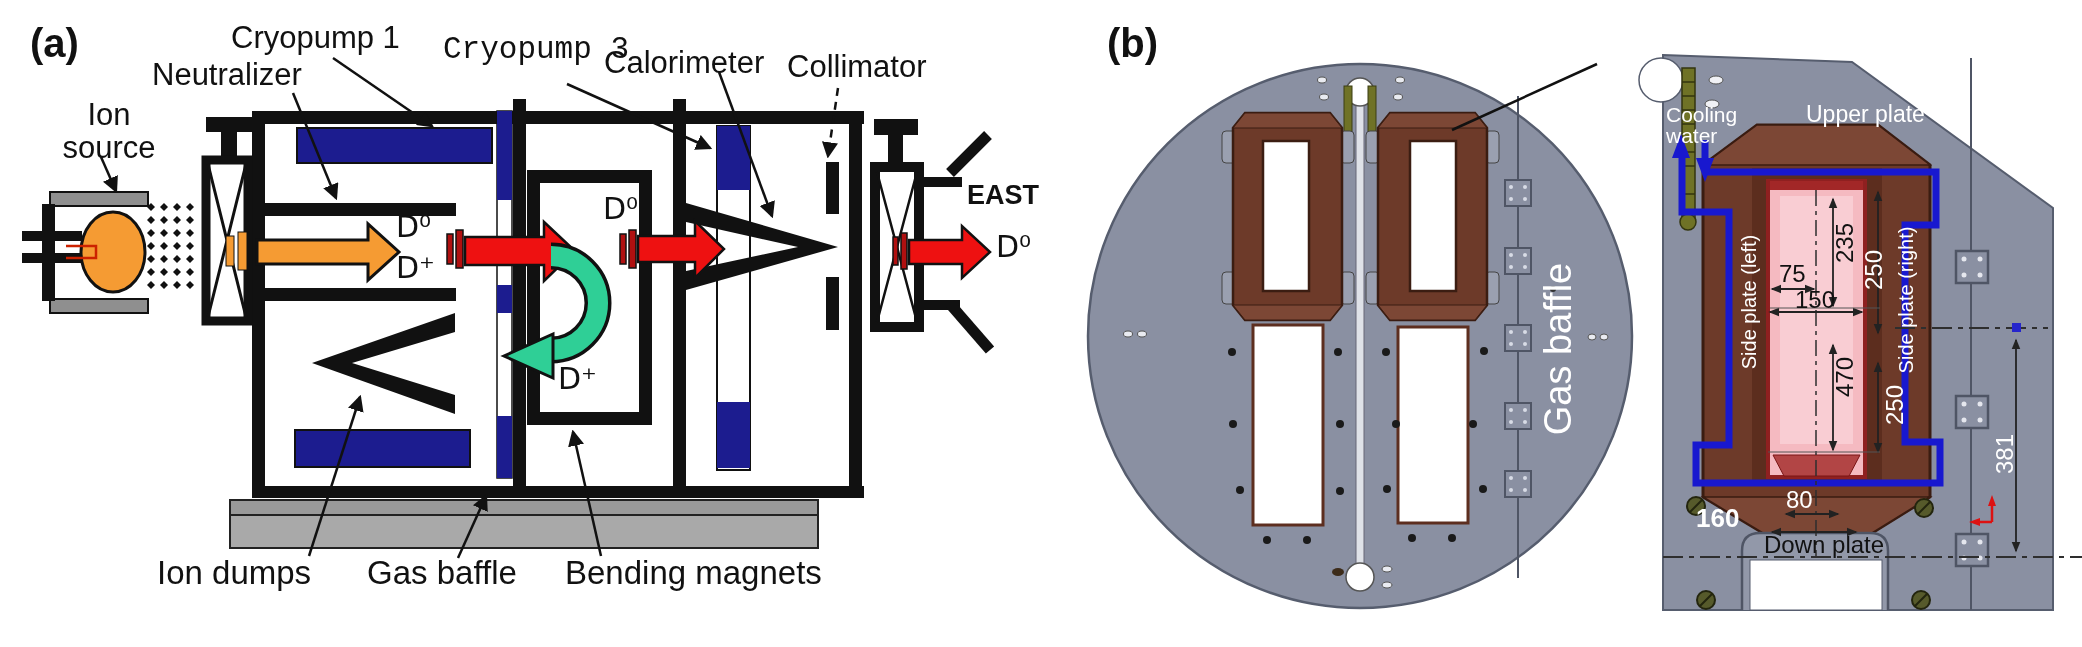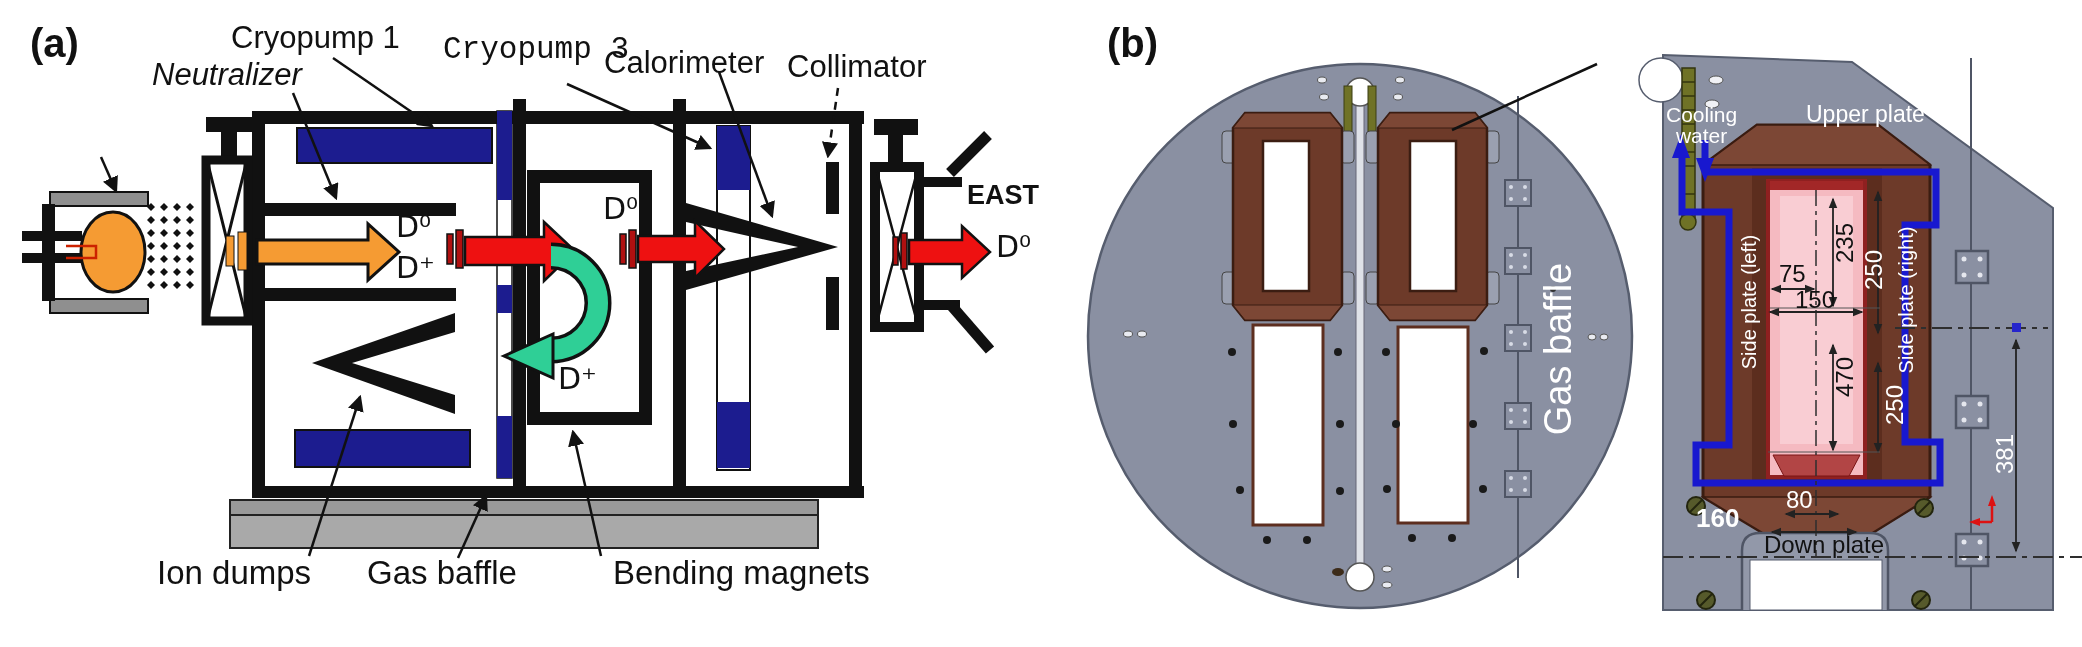--- a/index.html
+++ b/index.html
@@ -341,37 +341,39 @@
     <g stroke="#dd1111" stroke-width="2.5" fill="#dd1111">
       <path d="M1992,522 V504 M1992,522 H1978" fill="none"></path>
       <polygon points="1988,506 1996,506 1992,495" stroke="none"></polygon>
       <polygon points="1980,518 1980,526 1969,522" stroke="none"></polygon>
     </g>
   </g>
 </svg>
 
 <div class="lab b" style="left:30px;top:22px;font-size:40px;">(a)</div>
 <div class="lab" style="left:231px;top:22px;font-size:31px;">Cryopump 1</div>
-<div class="lab" style="left:152px;top:59px;font-size:31px;font-style:italic;">Neutralizer</div>
+<div class="lab" style="left:152px;top:59px;font-size:31px;">Neutralizer</div>
+<div class="lab ctr" style="left:57px;top:99px;width:104px;font-size:31px;">Ion
+source</div>
 <div class="lab" style="left:443px;top:34px;font-size:31px;font-family:Liberation Mono, monospace;">Cryopump 3</div>
 <div class="lab" style="left:604px;top:35px;font-size:31px;margin-top:12px;">Calorimeter</div>
 <div class="lab" style="left:787px;top:51px;font-size:31px;">Collimator</div>
 <div class="lab dsup" style="left:396px;top:211px;font-size:30px;">D⁰</div>
 <div class="lab dsup" style="left:396px;top:252px;font-size:30px;">D⁺</div>
 <div class="lab dsup" style="left:603px;top:193px;font-size:30px;">D⁰</div>
 <div class="lab dsup" style="left:558px;top:363px;font-size:30px;">D⁺</div>
 <div class="lab b" style="left:967px;top:181px;font-size:27px;">EAST</div>
 <div class="lab dsup" style="left:996px;top:231px;font-size:30px;">D⁰</div>
 <div class="lab" style="left:157px;top:556px;font-size:33px;">Ion dumps</div>
 <div class="lab" style="left:367px;top:556px;font-size:33px;">Gas baffle</div>
-<div class="lab" style="left:565px;top:556px;font-size:33px;margin-left:48px;">Bending magnets</div>
+<div class="lab" style="left:565px;top:556px;font-size:33px;">Bending magnets</div>
 
 <div class="lab b" style="left:1107px;top:22px;font-size:40px;">(b)</div>
 <div class="lab rot w" style="left:1448px;top:327px;width:220px;height:44px;font-size:38px;line-height:44px;">Gas baffle</div>
-<div class="lab w" style="left:1666px;top:104px;font-size:21px;line-height:1.0;text-align:center;">Cooling
+<div class="lab w" style="left:1666px;top:104px;font-size:21px;line-height:1.0;">Cooling
 water</div>
 <div class="lab w" style="left:1806px;top:102px;font-size:23px;">Upper plate</div>
 <div class="lab rot w" style="left:1663px;top:289px;width:172px;height:26px;font-size:20px;line-height:26px;">Side plate (left)</div>
 <div class="lab rot w" style="left:1818px;top:287px;width:176px;height:26px;font-size:20px;line-height:26px;">Side plate (right)</div>
 <div class="lab" style="left:1764px;top:532px;font-size:24px;">Down plate</div>
 <div class="lab rot" style="left:1816px;top:230px;width:58px;height:26px;font-size:24px;line-height:26px;">235</div>
 <div class="lab rot w" style="left:1845px;top:257px;width:58px;height:26px;font-size:24px;line-height:26px;">250</div>
 <div class="lab" style="left:1779px;top:261px;font-size:24px;">75</div>
 <div class="lab" style="left:1795px;top:287px;font-size:24px;">150</div>
 <div class="lab rot" style="left:1816px;top:364px;width:58px;height:26px;font-size:24px;line-height:26px;">470</div>

